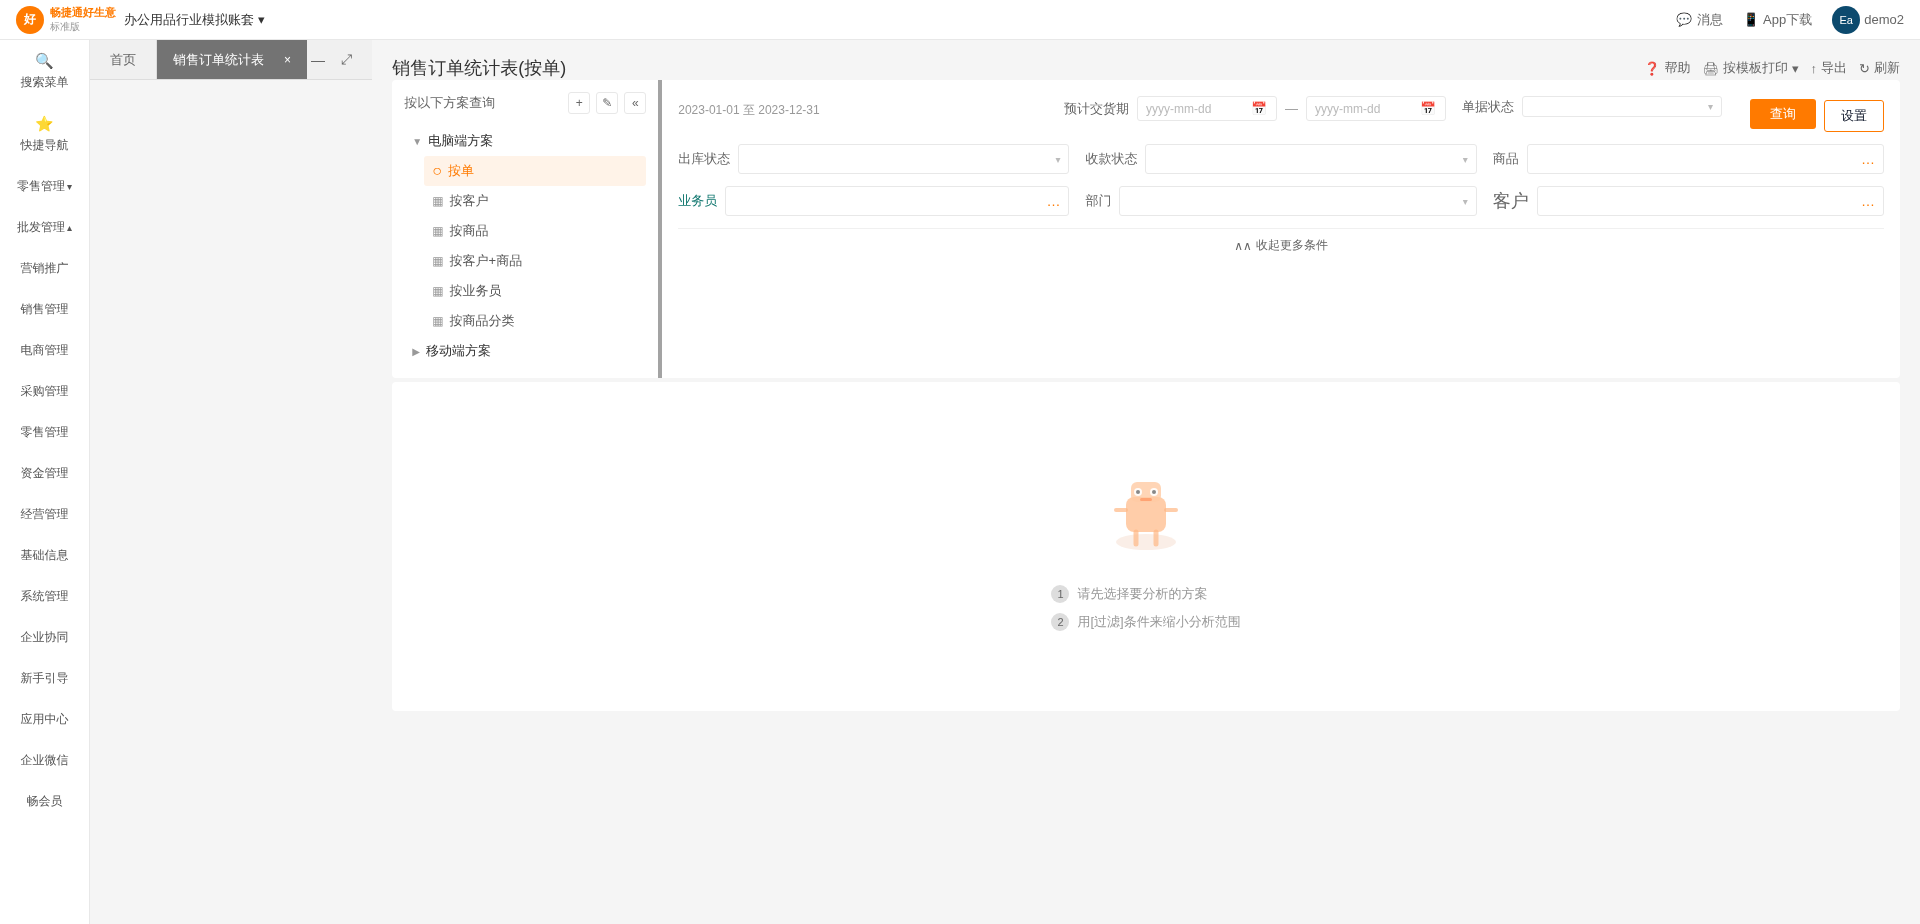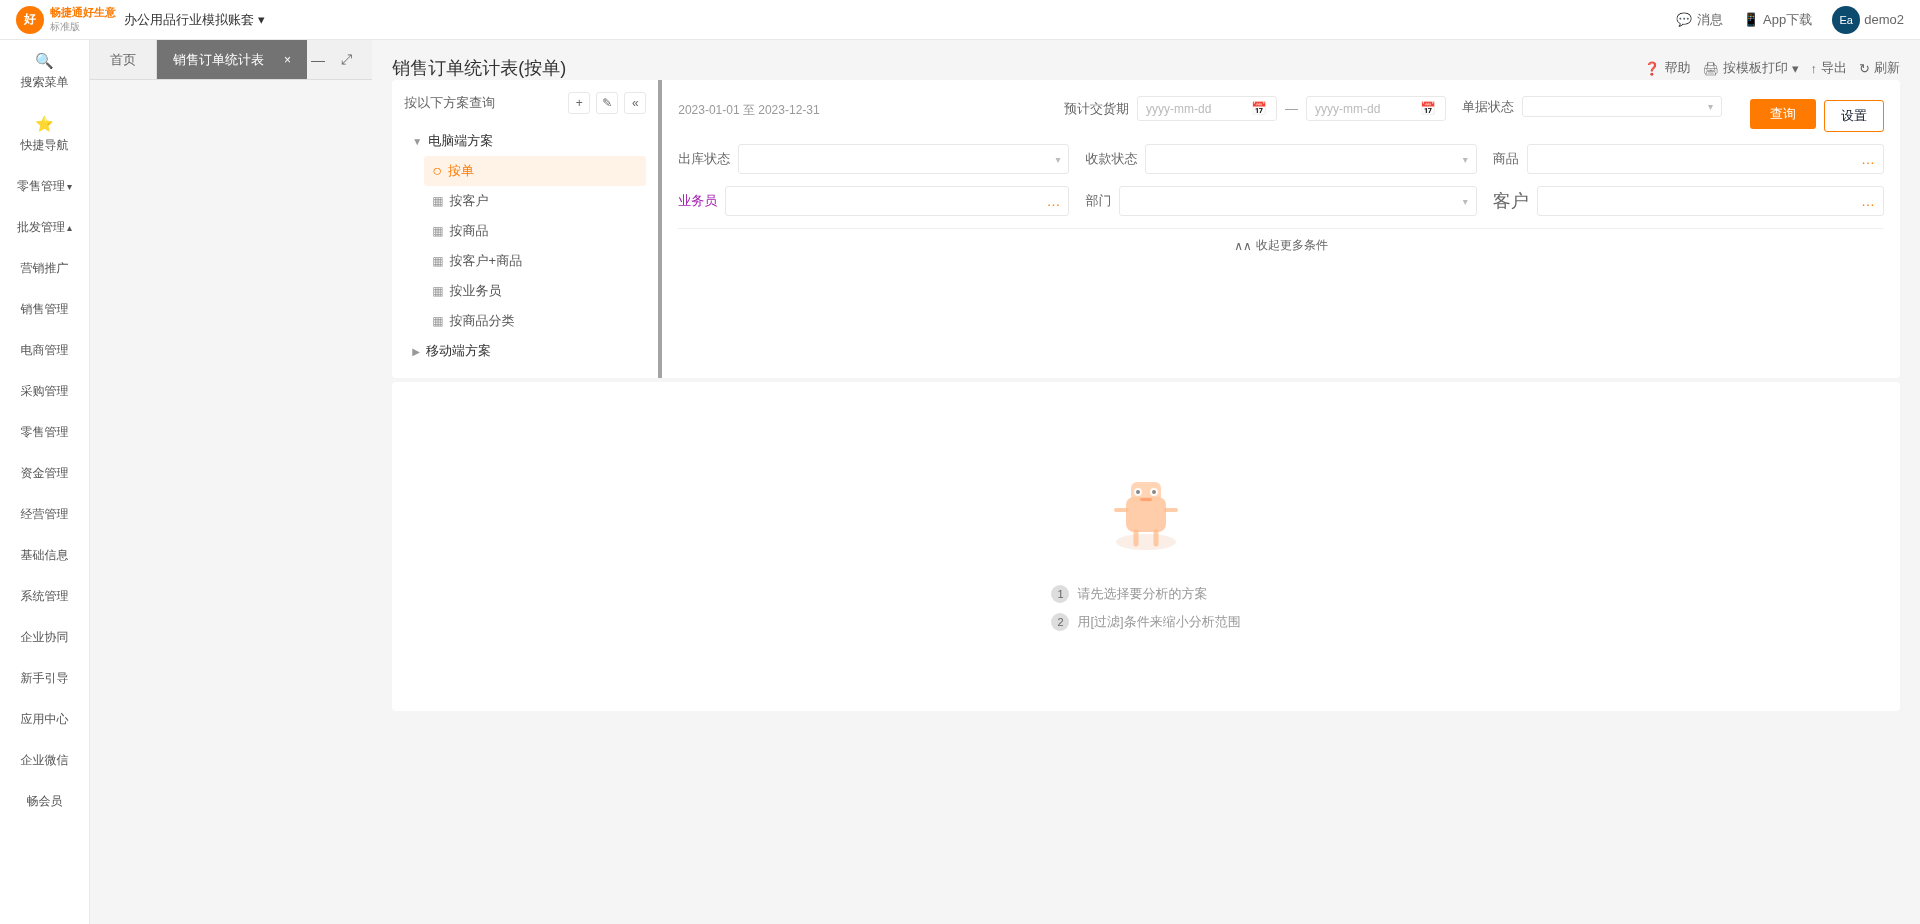--- a/index.html
+++ b/index.html
@@ -313,21 +313,21 @@
               <span style="color:#666;font-size:13px;white-space:nowrap;">商品</span>
               <div style="display:flex;align-items:center;border:1px solid #e8e8e8;border-radius:3px;padding:4px 8px;background:#fff;flex:1;cursor:pointer;min-height:30px;">
                 <span style="flex:1;"></span>
                 <span style="color:#ff7a00;font-size:14px;">…</span>
               </div>
             </div>
           </div>
 
           <div style="display:flex;align-items:center;gap:16px;margin-bottom:12px;">
             <div style="display:flex;align-items:center;gap:8px;flex:1;">
-              <span style="color:#a21caf;font-size:13px;white-space:nowrap;">业务员</span>
+              <span style="color:#0f766e;font-size:13px;white-space:nowrap;">业务员</span>
               <div style="display:flex;align-items:center;border:1px solid #e8e8e8;border-radius:3px;padding:4px 8px;background:#fff;flex:1;cursor:pointer;min-height:30px;">
                 <span style="flex:1;"></span>
                 <span style="color:#ff7a00;font-size:14px;">…</span>
               </div>
             </div>
             <div style="display:flex;align-items:center;gap:8px;flex:1;">
               <span style="color:#666;font-size:13px;white-space:nowrap;">部门</span>
               <div style="display:flex;align-items:center;border:1px solid #e8e8e8;border-radius:3px;padding:4px 8px;background:#fff;flex:1;cursor:pointer;min-height:30px;">
                 <span style="flex:1;"></span>
                 <span style="color:#bbb;font-size:10px;">▾</span>

